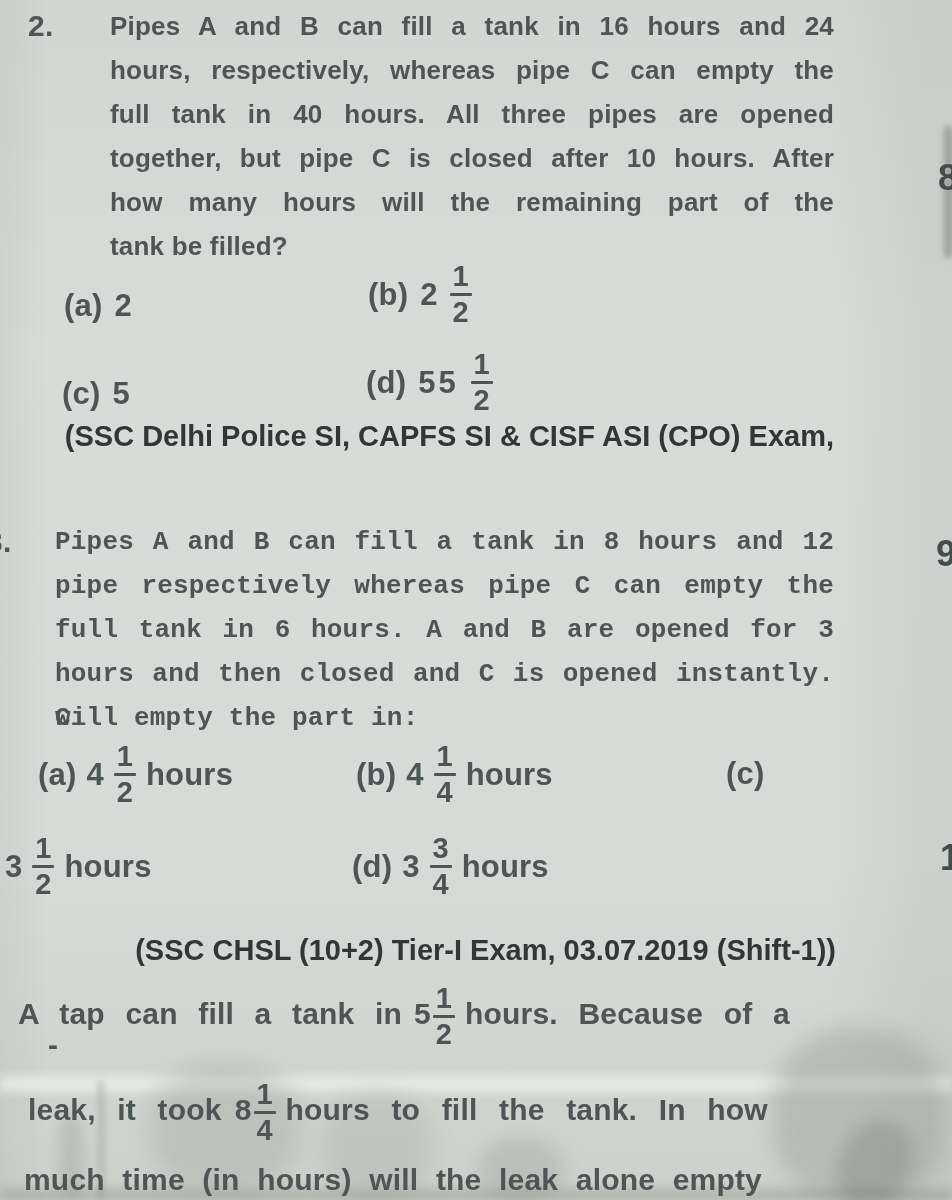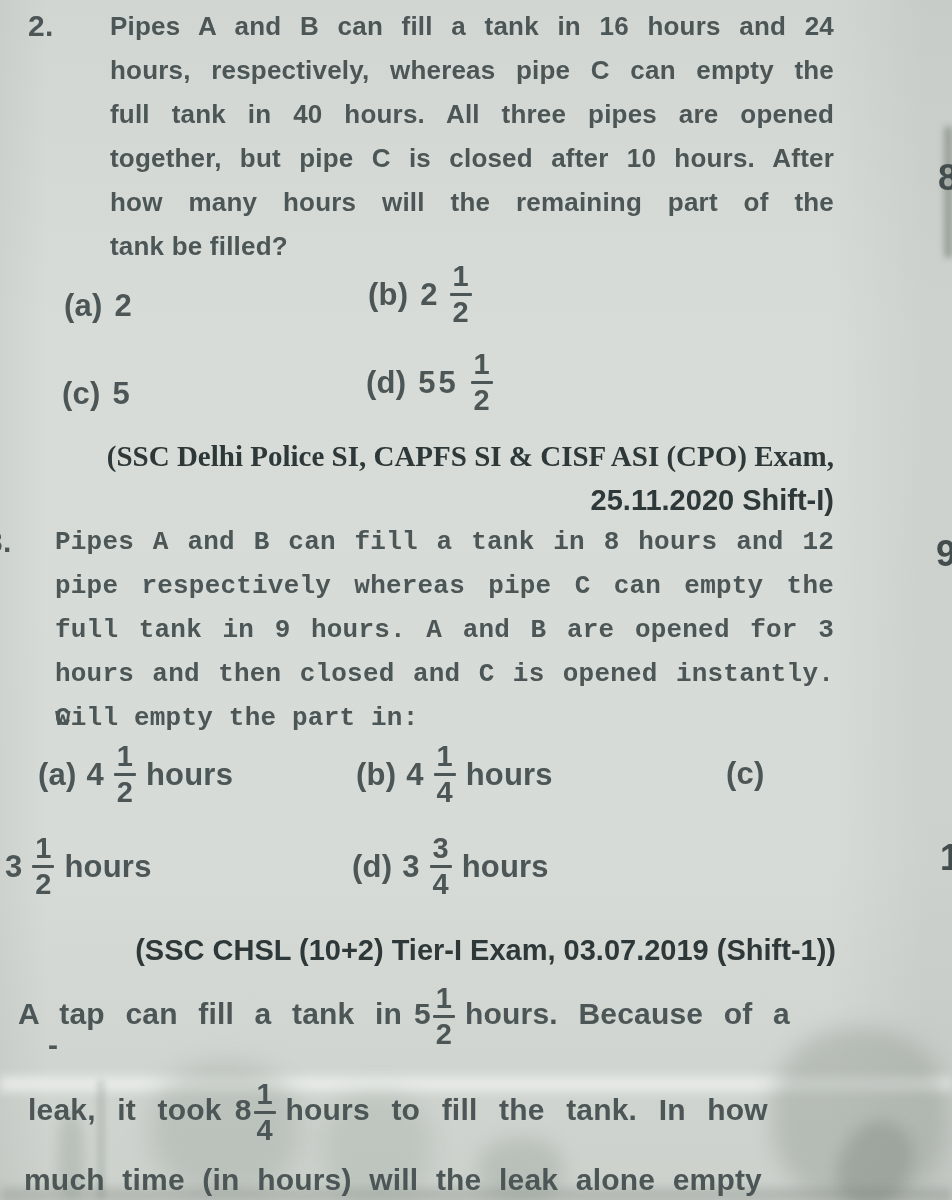--- a/index.html
+++ b/index.html
@@ -89,29 +89,28 @@
     <div class="opt" style="left:366px;top:350px;">
       <span>(d)</span>
       <span class="wide2">55</span>
       <span class="frac">
         <span class="fn">1</span>
         <span class="fb"></span>
         <span class="fd">2</span>
       </span>
     </div>
 
-    <div class="src" style="right:118px;top:436px;font-family:Liberation Serif, serif;">(SSC Delhi Police SI, CAPFS SI &amp; CISF ASI (CPO) Exam,</div>
-    <div class="src" style="right:118px;top:480px;">25.11.2020 Shift-I)</div>
+    <div class="src" style="right:118px;top:416px;">(SSC Delhi Police SI, CAPFS SI &amp; CISF ASI (CPO) Exam,</div>
 
     <div class="qnum" style="left:-14px;top:520px;">3.</div>
 
     <div class="qtext" style="left:55px;top:520px;width:779px;font-family:Liberation Mono, monospace;">
       <div class="qline j">Pipes A and B can fill a tank in 8 hours and 12</div>
       <div class="qline j">pipe respectively whereas pipe C can empty the</div>
-      <div class="qline j">full tank in 9 hours. A and B are opened for 3</div>
+      <div class="qline j">full tank in 6 hours. A and B are opened for 3</div>
       <div class="qline j">hours and then closed and C is opened instantly. C</div>
       <div class="qline">will empty the part in:</div>
     </div>
 
     <div class="opt" style="left:38px;top:742px;gap:10px;">
       <span>(a)</span>
       <span>4</span>
       <span class="frac">
         <span class="fn">1</span>
         <span class="fb"></span>

